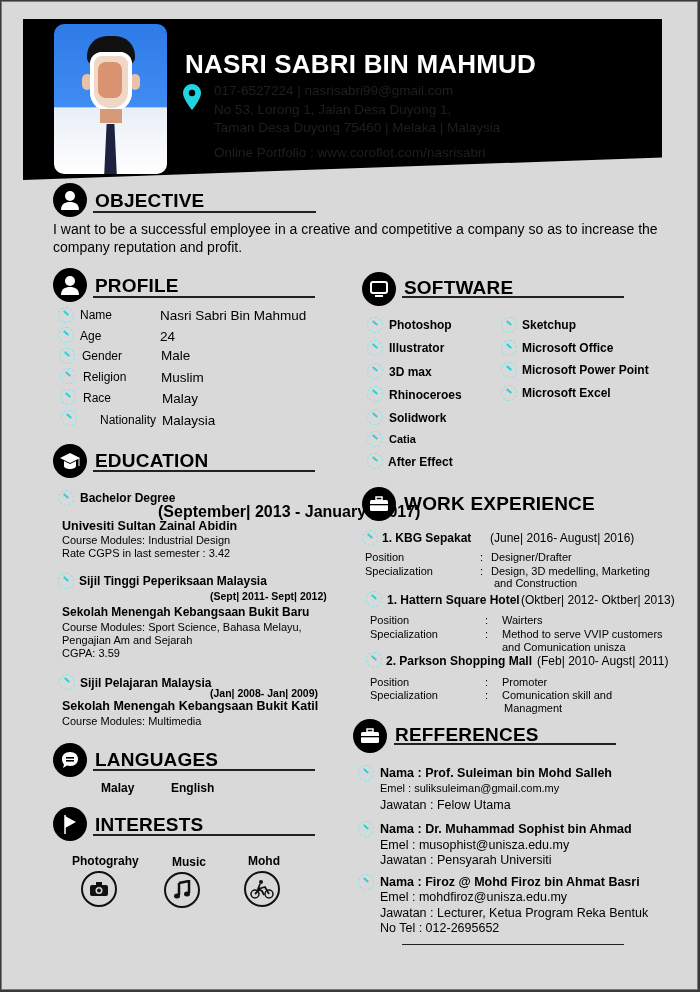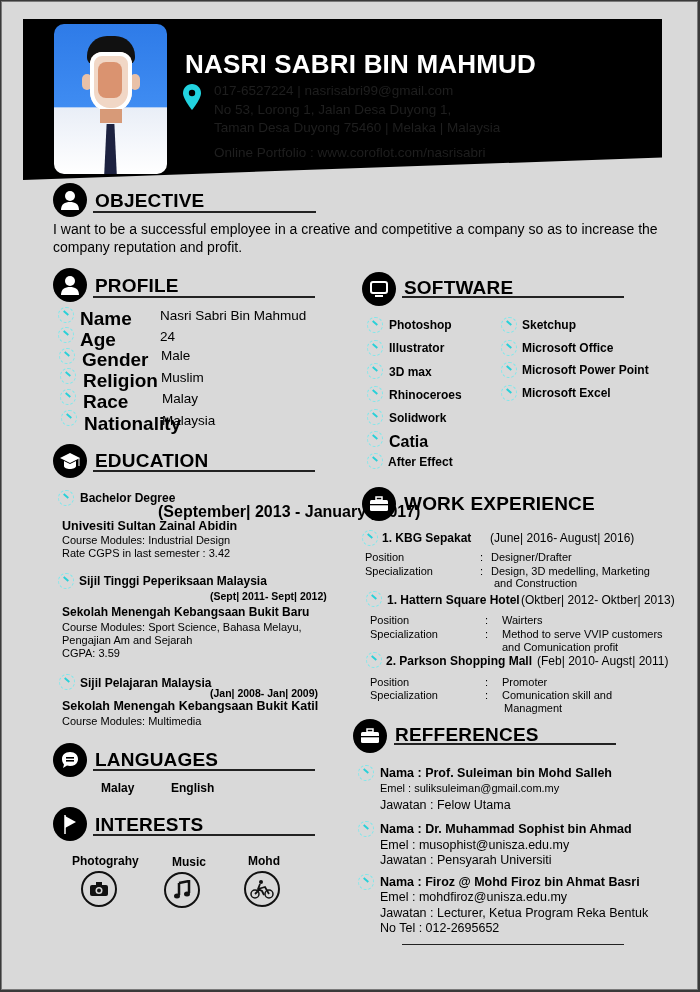--- a/index.html
+++ b/index.html
@@ -22,21 +22,21 @@
   .pin{position:absolute;left:183px;top:84px;width:18px;height:26px;}
   .contact{position:absolute;left:214px;color:#1f1f1f;font-size:13.5px;}
   .section-icon{position:absolute;width:34px;height:34px;border-radius:50%;background:#000;display:flex;align-items:center;justify-content:center;}
   .section-title{position:absolute;font-weight:bold;font-size:19px;letter-spacing:0.2px;}
   .section-rule{position:absolute;height:1.5px;background:#222;}
   .text{position:absolute;font-size:13.5px;}
   .bold{font-weight:bold;}
   .small{font-size:11.5px;}
   .bullet{position:absolute;width:16px;height:16px;border-radius:50%;border:1px dashed #7ee8ec;}
   .bullet::after{content:"";position:absolute;left:4px;top:4px;width:6px;height:2px;background:#29d0d8;transform:rotate(40deg);}
-  .row-label{position:absolute;font-weight:bold;font-size:19px;}
+  .row-label{position:absolute;font-weight:normal;font-size:12px;}
   .row-val{position:absolute;font-size:13.5px;}
   .interest-circle{position:absolute;width:36px;height:36px;border-radius:50%;border:2px solid #111;display:flex;align-items:center;justify-content:center;}
   .interest-label{position:absolute;font-weight:bold;font-size:12px;}
   .work-label,.work-val{position:absolute;font-size:11px;}
   .colon{position:absolute;font-size:11px;}
 </style>
 </head>
 <body>
 
 <div class="page"></div>
@@ -89,21 +89,21 @@
 <div class="bullet" style="left:59px;top:348px"></div>
 <div class="row-label" style="left:82px;top:349px">Gender</div>
 <div class="row-val" style="left:161px;top:348px">Male</div>
 <div class="bullet" style="left:60px;top:368px"></div>
 <div class="row-label" style="left:83px;top:370px">Religion</div>
 <div class="row-val" style="left:161px;top:370px">Muslim</div>
 <div class="bullet" style="left:60px;top:389px"></div>
 <div class="row-label" style="left:83px;top:391px">Race</div>
 <div class="row-val" style="left:162px;top:391px">Malay</div>
 <div class="bullet" style="left:61px;top:410px"></div>
-<div class="row-label" style="left:84px;top:413px">Nationality</div>
+<div class="row-label" style="left:100px;top:413px">Nationality</div>
 <div class="row-val" style="left:162px;top:413px">Malaysia</div>
 
 <div class="section-icon" style="left:53px;top:444px">
   <svg width="22" height="18" viewBox="0 0 22 18">
       <path d="M11 1L1 6l10 5 10-5z" fill="#fff"></path>
       <path d="M5 9v5c0 2 3 3 6 3s6-1 6-3V9l-6 3z" fill="#fff"></path>
       <line x1="20" y1="6" x2="20" y2="14" stroke="#fff" stroke-width="1"></line>
     </svg>
 </div>
 <div class="section-title" style="left:95px;top:450px">EDUCATION</div>
@@ -192,21 +192,21 @@
 <div class="text bold" style="left:389px;top:318px;font-size:12px">Photoshop</div>
 <div class="bullet" style="left:367px;top:340px"></div>
 <div class="text bold" style="left:389px;top:341px;font-size:12px">Illustrator</div>
 <div class="bullet" style="left:367px;top:363px"></div>
 <div class="text bold" style="left:389px;top:365px;font-size:12px">3D max</div>
 <div class="bullet" style="left:367px;top:386px"></div>
 <div class="text bold" style="left:389px;top:388px;font-size:12px">Rhinoceroes</div>
 <div class="bullet" style="left:367px;top:409px"></div>
 <div class="text bold" style="left:389px;top:411px;font-size:12px">Solidwork</div>
 <div class="bullet" style="left:367px;top:431px"></div>
-<div class="text bold" style="left:389px;top:433px;font-size:16px">Catia</div>
+<div class="text bold" style="left:389px;top:433px;font-size:11px">Catia</div>
 <div class="bullet" style="left:367px;top:453px"></div>
 <div class="text bold" style="left:388px;top:455px;font-size:12px">After Effect</div>
 
 <div class="bullet" style="left:501px;top:317px"></div>
 <div class="text bold" style="left:522px;top:318px;font-size:12px">Sketchup</div>
 <div class="bullet" style="left:501px;top:340px"></div>
 <div class="text bold" style="left:522px;top:341px;font-size:12px">Microsoft Office</div>
 <div class="bullet" style="left:501px;top:362px"></div>
 <div class="text bold" style="left:522px;top:363px;font-size:12px">Microsoft Power Point</div>
 <div class="bullet" style="left:501px;top:385px"></div>
@@ -234,21 +234,21 @@
 
 <div class="bullet" style="left:366px;top:591px"></div>
 <div class="text bold" style="left:387px;top:593px;font-size:12px">1. Hattern Square Hotel</div>
 <div class="text" style="left:521px;top:593px;font-size:12px">(Oktber| 2012- Oktber| 2013)</div>
 <div class="work-label" style="left:370px;top:614px">Position</div>
 <div class="colon" style="left:485px;top:614px">:</div>
 <div class="work-val" style="left:502px;top:614px">Wairters</div>
 <div class="work-label" style="left:370px;top:628px">Specialization</div>
 <div class="colon" style="left:485px;top:628px">:</div>
 <div class="work-val" style="left:502px;top:628px">Method to serve VVIP customers</div>
-<div class="work-val" style="left:502px;top:641px">and Comunication profit</div>
+<div class="work-val" style="left:502px;top:641px">and Comunication unisza</div>
 
 <div class="bullet" style="left:366px;top:652px"></div>
 <div class="text bold" style="left:386px;top:654px;font-size:12px">2. Parkson Shopping Mall</div>
 <div class="text" style="left:537px;top:654px;font-size:12px">(Feb| 2010- Augst| 2011)</div>
 <div class="work-label" style="left:370px;top:676px">Position</div>
 <div class="colon" style="left:485px;top:676px">:</div>
 <div class="work-val" style="left:502px;top:676px">Promoter</div>
 <div class="work-label" style="left:370px;top:689px">Specialization</div>
 <div class="colon" style="left:485px;top:689px">:</div>
 <div class="work-val" style="left:502px;top:689px">Comunication skill and</div>

